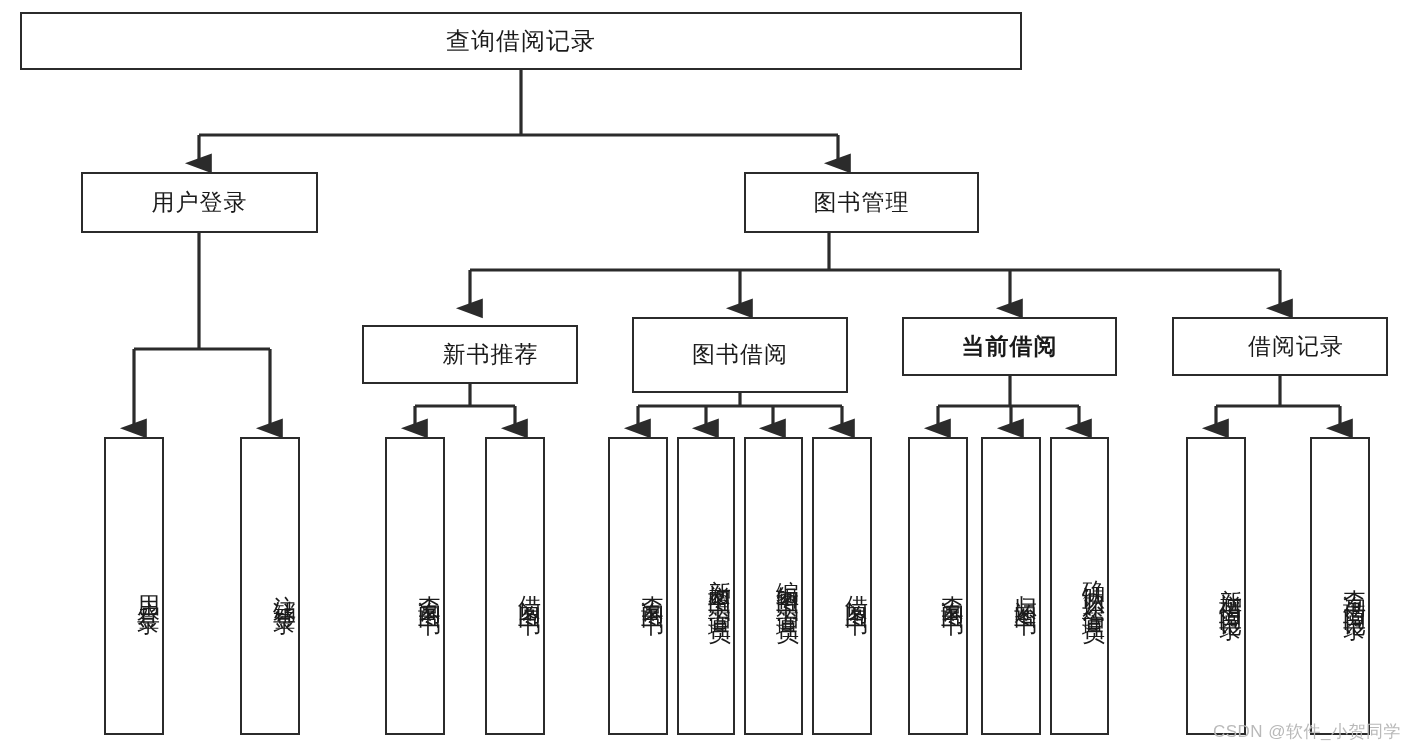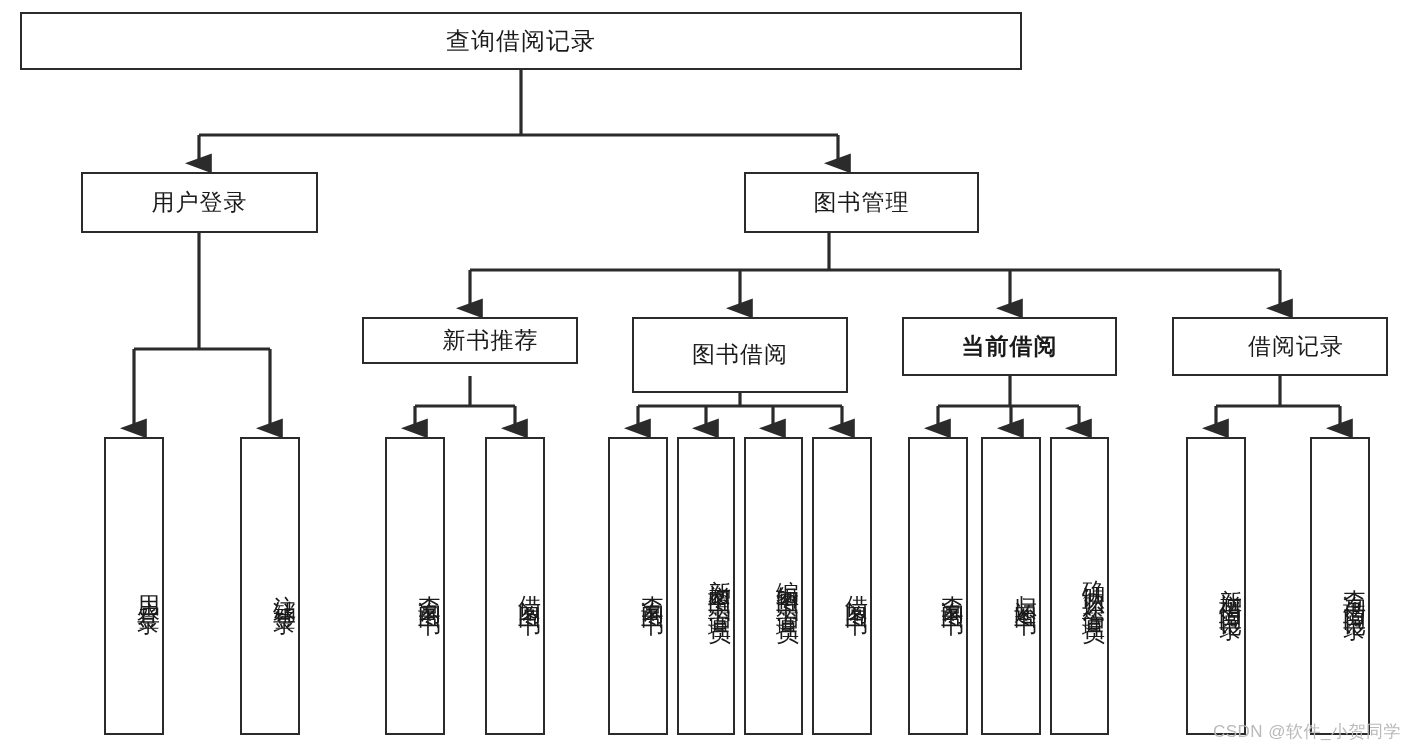--- a/index.html
+++ b/index.html
@@ -127,21 +127,21 @@
     <span>查询借阅记录</span>
   </div>
 
   <div class="node node-h" style="left:81px;top:172px;width:237px;height:61px;">
     <span>用户登录</span>
   </div>
   <div class="node node-h" style="left:744px;top:172px;width:235px;height:61px;">
     <span>图书管理</span>
   </div>
 
-  <div class="node node-h" style="left:362px;top:317px;width:216px;height:47px;padding-left:41px;">
+  <div class="node node-h" style="left:362px;top:325px;width:216px;height:59px;padding-left:41px;">
     <span>新书推荐</span>
   </div>
   <div class="node node-h" style="left:632px;top:317px;width:216px;height:76px;">
     <span>图书借阅</span>
   </div>
   <div class="node node-h" style="left:902px;top:317px;width:215px;height:59px;font-weight:bold;">
     <span>当前借阅</span>
   </div>
   <div class="node node-h" style="left:1172px;top:317px;width:216px;height:59px;padding-left:32px;">
     <span>借阅记录</span>

